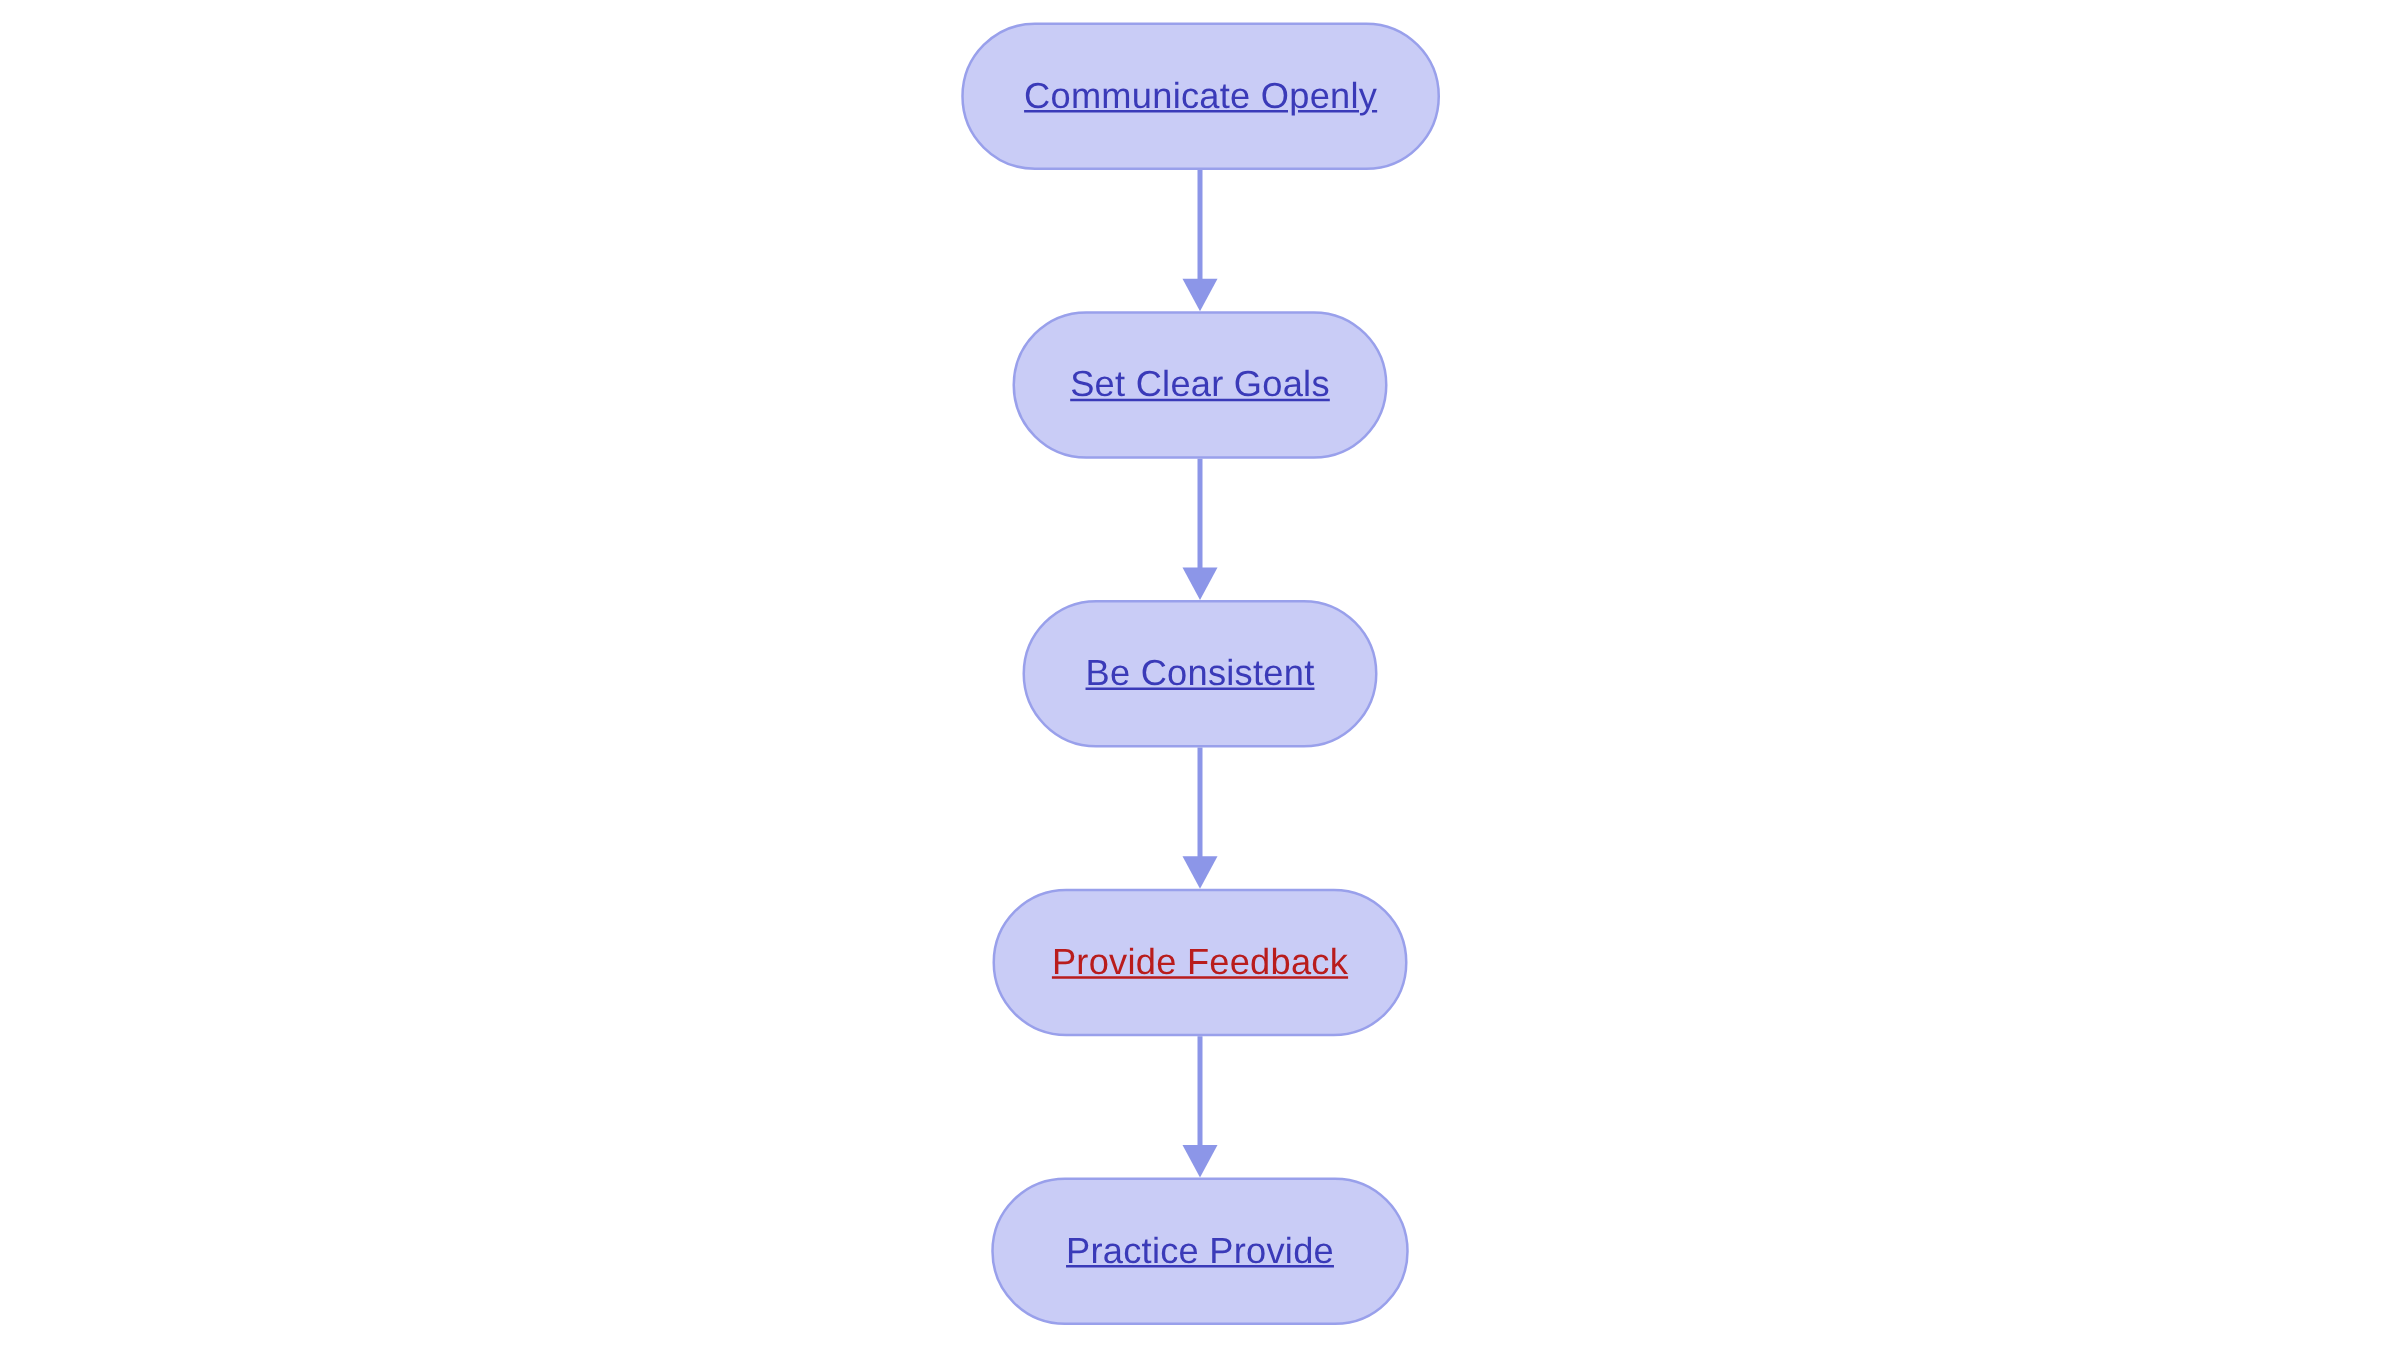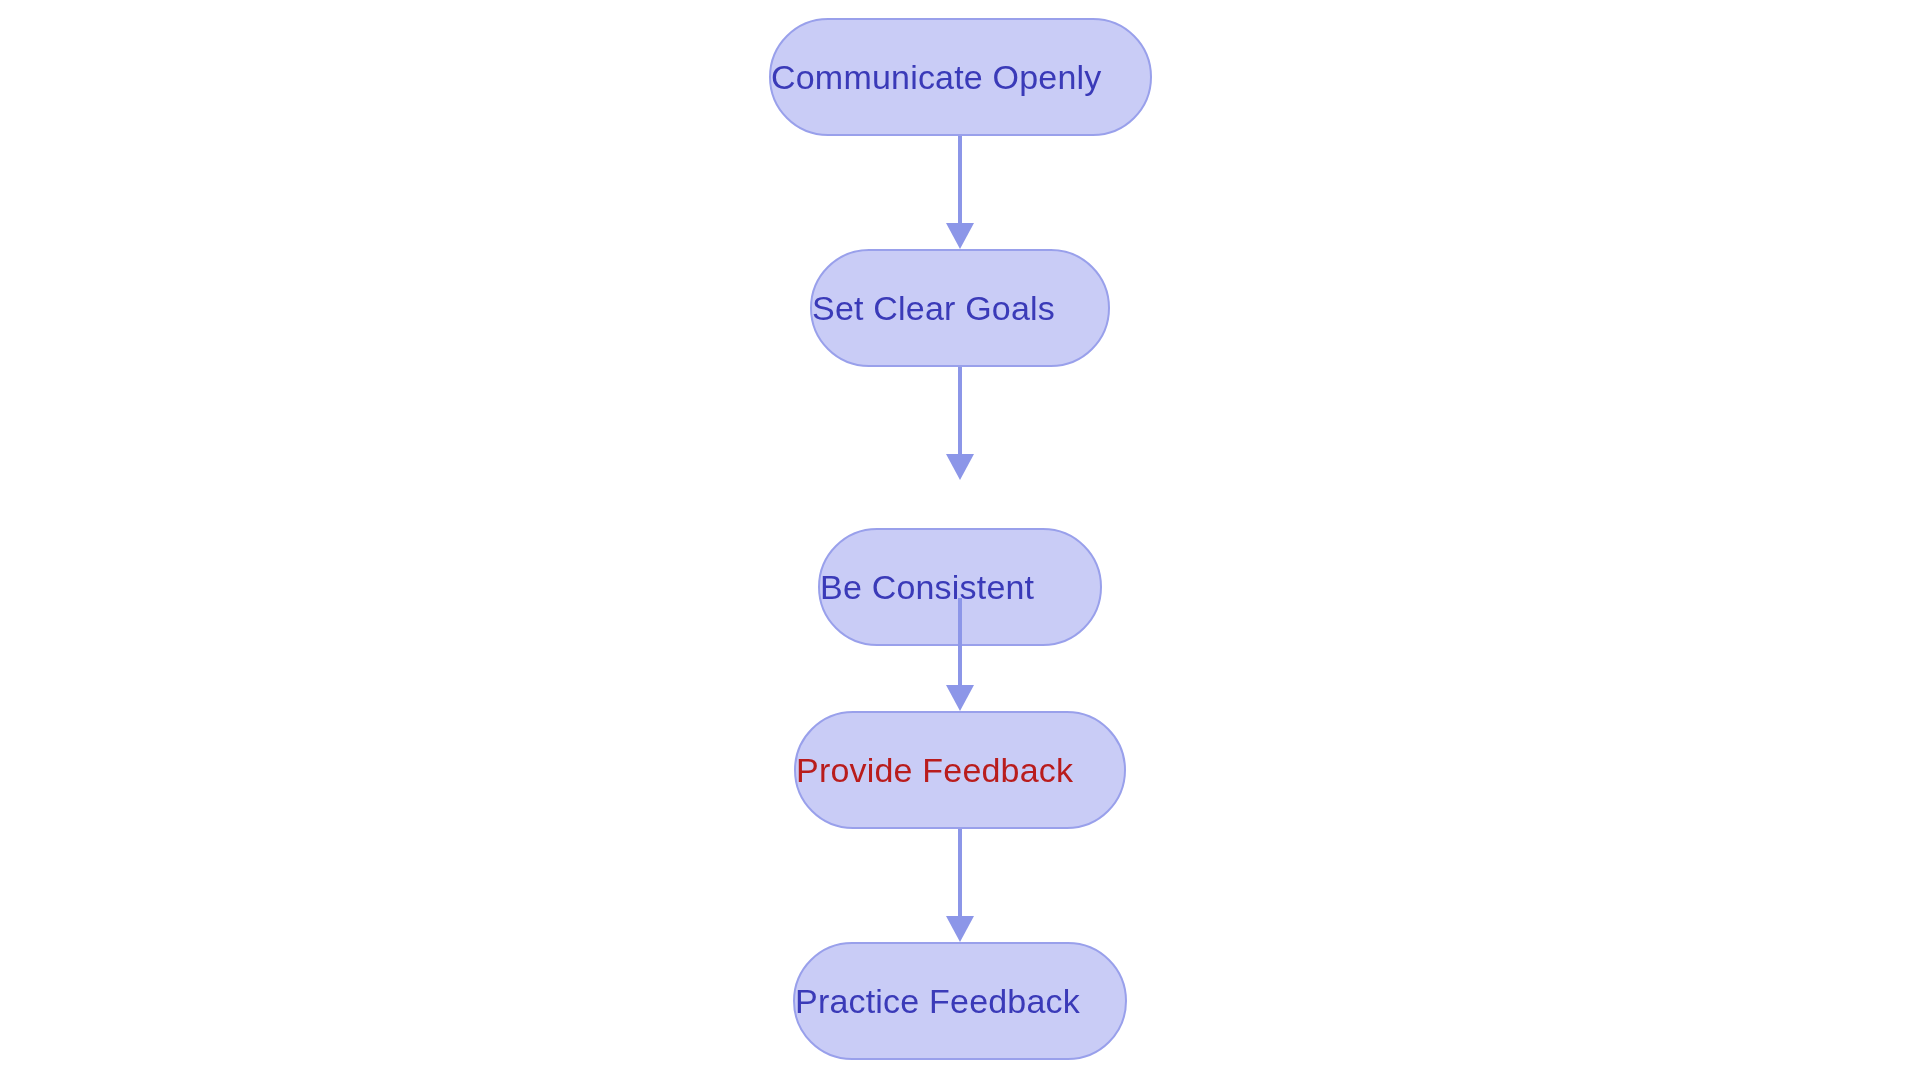--- a/index.html
+++ b/index.html
@@ -18,25 +18,26 @@
     position: absolute;
     inset: 0;
   }
   .flow-node {
     position: absolute;
     box-sizing: border-box;
     border-radius: 59px;            
     border: 2px solid;
     display: flex;
     align-items: center;
-    justify-content: flex-start;
-    font-size: 34px;
+    justify-content: center;
+    font-size: 29px;
     letter-spacing: 0.2px;
     white-space: nowrap;
     user-select: none;
+    text-decoration: underline;
   }
   .flow-arrow {
     position: absolute;
     width: 30px;                    
   }
   .flow-arrow .arrow-line {
     position: absolute;
     left: 50%;
     transform: translateX(-50%);
     top: 0;
@@ -59,28 +60,28 @@
 </head>
 <body style="background: rgb(255, 255, 255);">
 
 <div class="flow-canvas">
     <div class="flow-node" style="left: 769px; top: 18px; width: 383px; height: 118px; background: rgb(201, 204, 246); border-color: rgb(153, 160, 235); color: rgb(58, 58, 184);">
     <span>Communicate Openly</span>
   </div>
     <div class="flow-node" style="left: 810px; top: 249px; width: 300px; height: 118px; background: rgb(201, 204, 246); border-color: rgb(153, 160, 235); color: rgb(58, 58, 184);">
     <span>Set Clear Goals</span>
   </div>
-    <div class="flow-node" style="left: 818px; top: 480px; width: 284px; height: 118px; background: rgb(201, 204, 246); border-color: rgb(153, 160, 235); color: rgb(58, 58, 184); margin-top: 48px;">
+    <div class="flow-node" style="left: 818px; top: 480px; width: 284px; height: 118px; background: rgb(201, 204, 246); border-color: rgb(153, 160, 235); color: rgb(58, 58, 184);">
     <span>Be Consistent</span>
   </div>
     <div class="flow-node" style="left: 794px; top: 711px; width: 332px; height: 118px; background: rgb(201, 204, 246); border-color: rgb(153, 160, 235); color: #b91c1c;">
     <span>Provide Feedback</span>
   </div>
     <div class="flow-node" style="left: 793px; top: 942px; width: 334px; height: 118px; background: rgb(201, 204, 246); border-color: rgb(153, 160, 235); color: rgb(58, 58, 184);">
-    <span>Practice Feedback</span>
+    <span>Practice Provide</span>
   </div>
     <div class="flow-arrow" style="left: 945px; top: 136px; height: 113px;">
     <div class="arrow-line" style="background: rgb(140, 150, 232);"></div>
     <div class="arrow-head" style="border-top-color: rgb(140, 150, 232);"></div>
   </div>
     <div class="flow-arrow" style="left: 945px; top: 367px; height: 113px;">
     <div class="arrow-line" style="background: rgb(140, 150, 232);"></div>
     <div class="arrow-head" style="border-top-color: rgb(140, 150, 232);"></div>
   </div>
     <div class="flow-arrow" style="left: 945px; top: 598px; height: 113px;">

